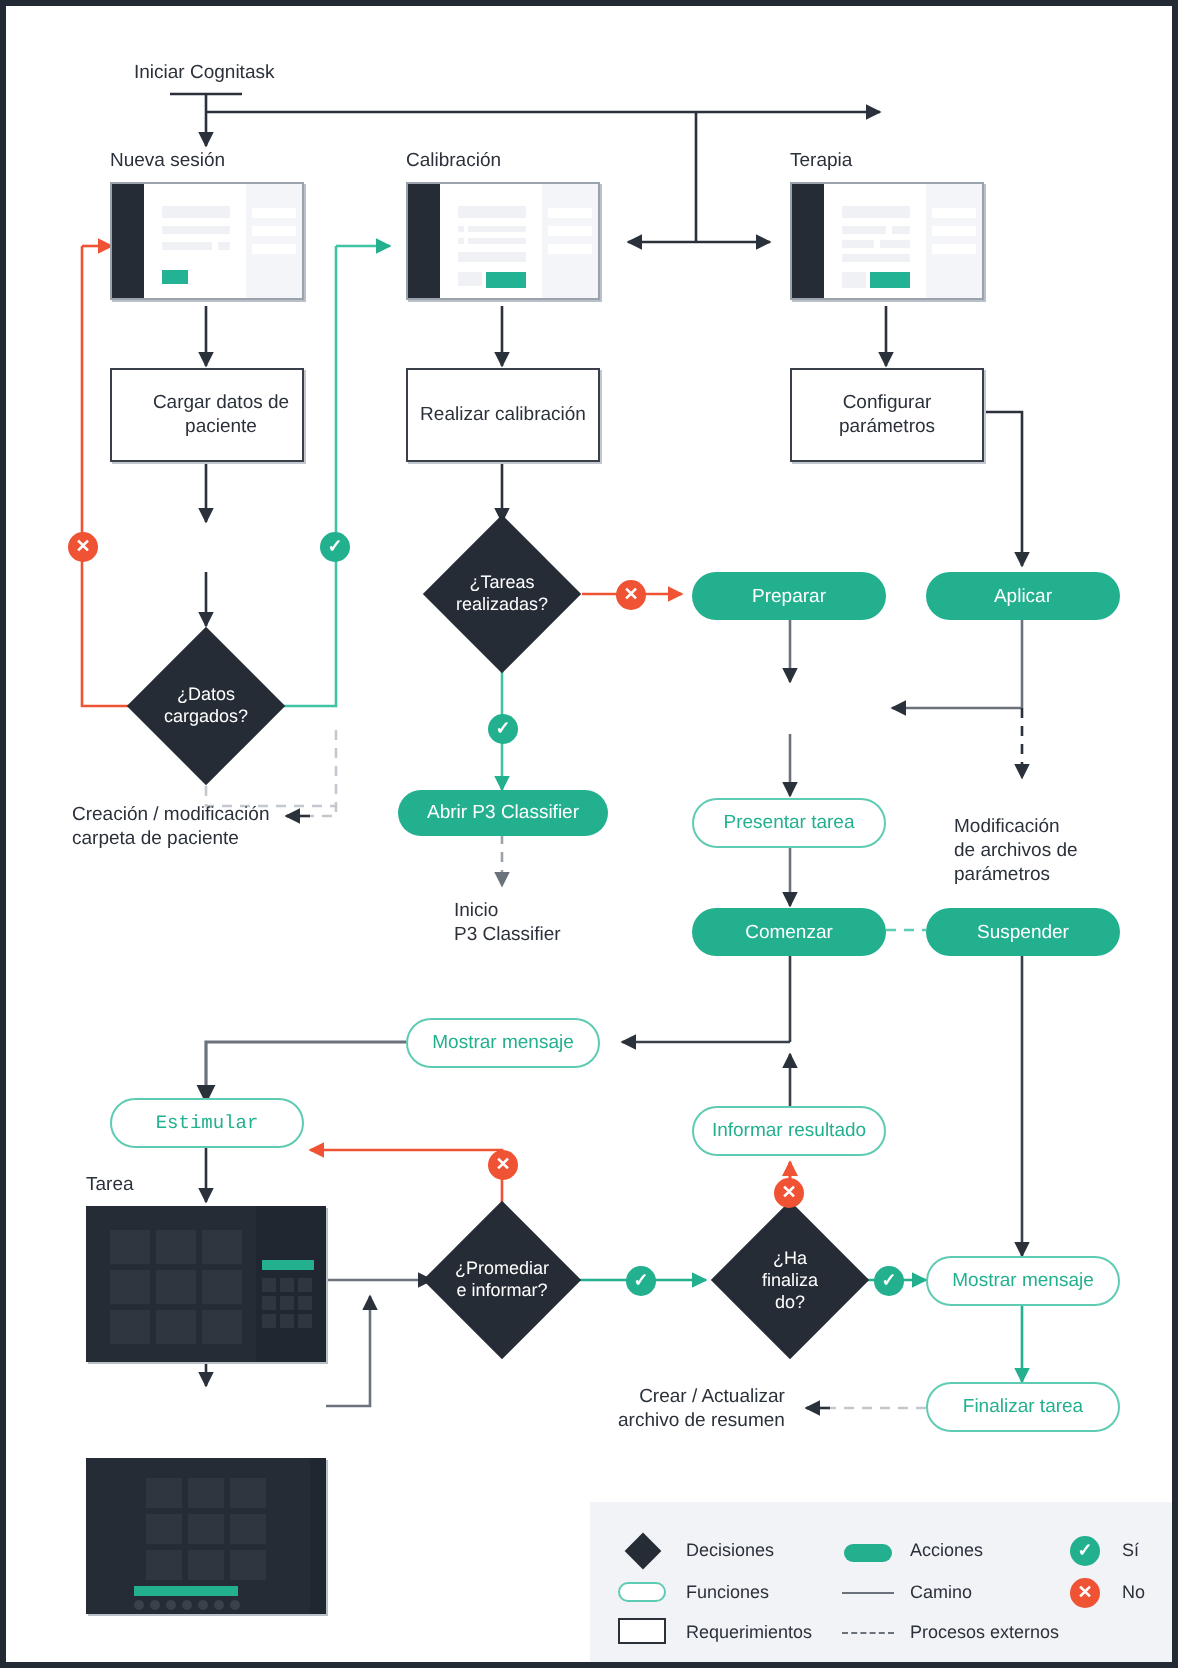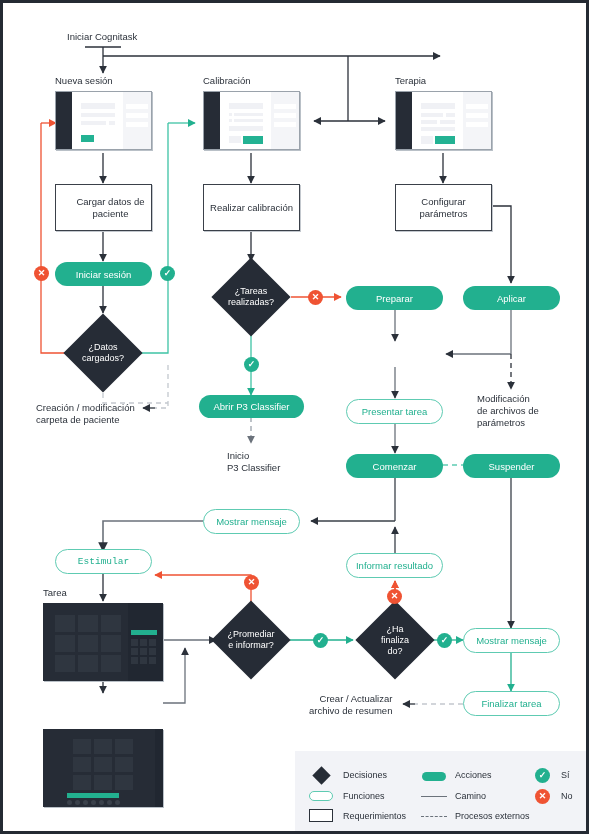--- a/index.html
+++ b/index.html
@@ -235,21 +235,20 @@
     <div class="rbar" style="right:3px;top:30px;width:22px;height:5px;"></div>
   </div>
 
   <div class="req" style="left:52px;top:181px;width:97px;height:47px;padding-left:14px;">Cargar datos
 de paciente</div>
   <div class="req" style="left:200px;top:181px;width:97px;height:47px;">Realizar
 calibración</div>
   <div class="req" style="left:392px;top:181px;width:97px;height:47px;">Configurar
 parámetros</div>
 
-  <div class="action" style="left:52px;top:259px;width:97px;height:24px;">Iniciar sesión</div>
   <div class="action" style="left:196px;top:392px;width:105px;height:23px;">Abrir P3 Classifier</div>
   <div class="action" style="left:343px;top:283px;width:97px;height:24px;">Preparar</div>
   <div class="action" style="left:460px;top:283px;width:97px;height:24px;">Aplicar</div>
   <div class="action" style="left:343px;top:451px;width:97px;height:24px;">Comenzar</div>
   <div class="action" style="left:460px;top:451px;width:97px;height:24px;">Suspender</div>
 
   <div class="func" style="left:343px;top:396px;width:97px;height:25px;">Presentar tarea</div>
   <div class="func" style="left:200px;top:506px;width:97px;height:25px;">Mostrar mensaje</div>
   <div class="func" style="left:52px;top:546px;width:97px;height:25px;font-family:Liberation Mono, monospace;">Estimular</div>
   <div class="func" style="left:343px;top:550px;width:97px;height:25px;">Informar resultado</div>
@@ -284,21 +283,21 @@
   <div class="badge yes" style="left:241px;top:354px;">✓</div>
   <div class="badge no" style="left:241px;top:572px;">✕</div>
   <div class="badge no" style="left:384px;top:586px;">✕</div>
   <div class="badge yes" style="left:310px;top:630px;">✓</div>
   <div class="badge yes" style="left:434px;top:630px;">✓</div>
 
   <div class="lbl" style="left:33px;top:399px;">Creación / modificación
 carpeta de paciente</div>
   <div class="lbl" style="left:224px;top:447px;">Inicio
 P3 Classifier</div>
-  <div class="lbl" style="left:474px;top:390px;">Modificación
+  <div class="lbl" style="left:474px;top:405px;">Modificación
 de archivos de
 parámetros</div>
   <div class="lbl" style="left:306px;top:690px;text-align:right;">Crear / Actualizar
 archivo de resumen</div>
   <div class="lbl" style="left:40px;top:584px;">Tarea</div>
 
   <div class="task" style="left:40px;top:600px;width:120px;height:78px;">
     <div class="panel" style="right:0;top:0;width:35px;height:100%;"></div>
     <div class="cell" style="left:12px;top:12px;width:20px;height:17px;"></div>
     <div class="cell" style="left:35px;top:12px;width:20px;height:17px;"></div>

